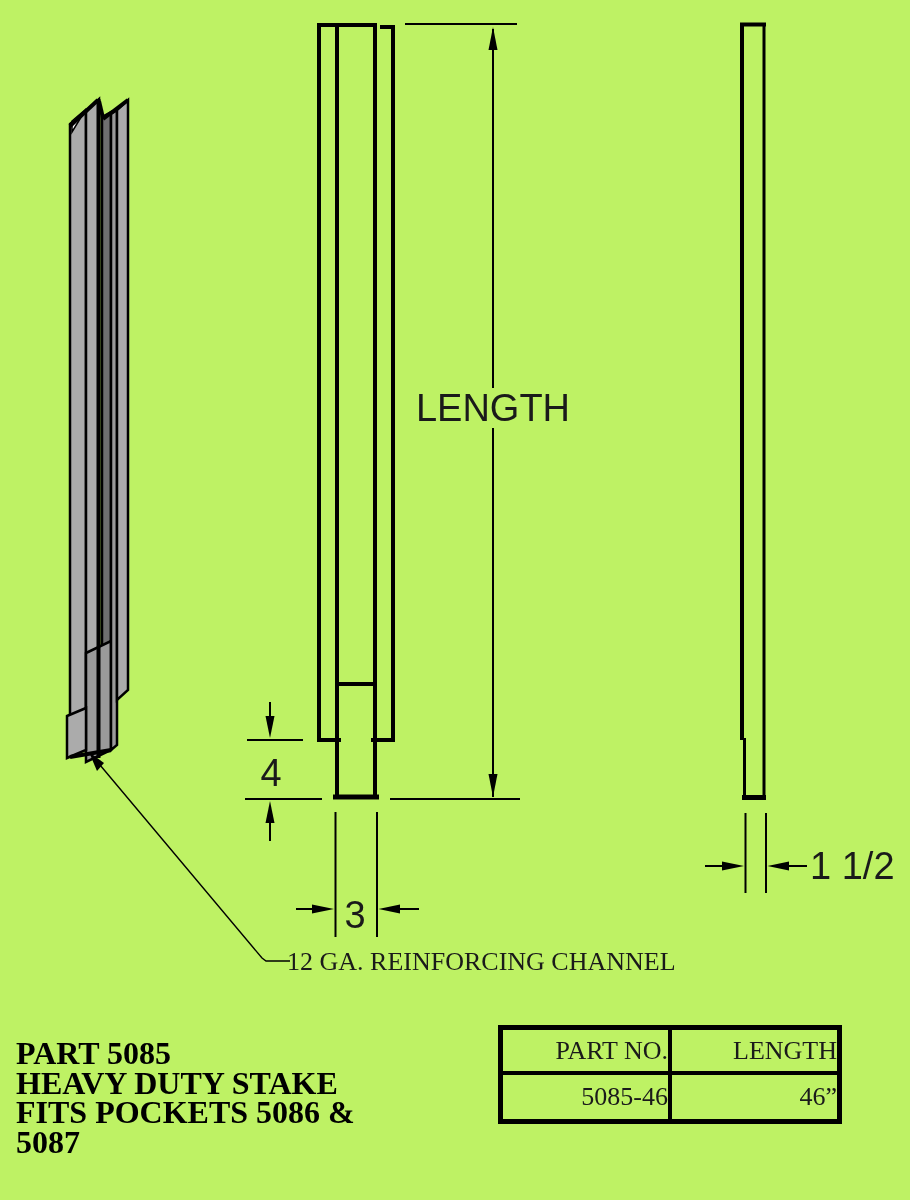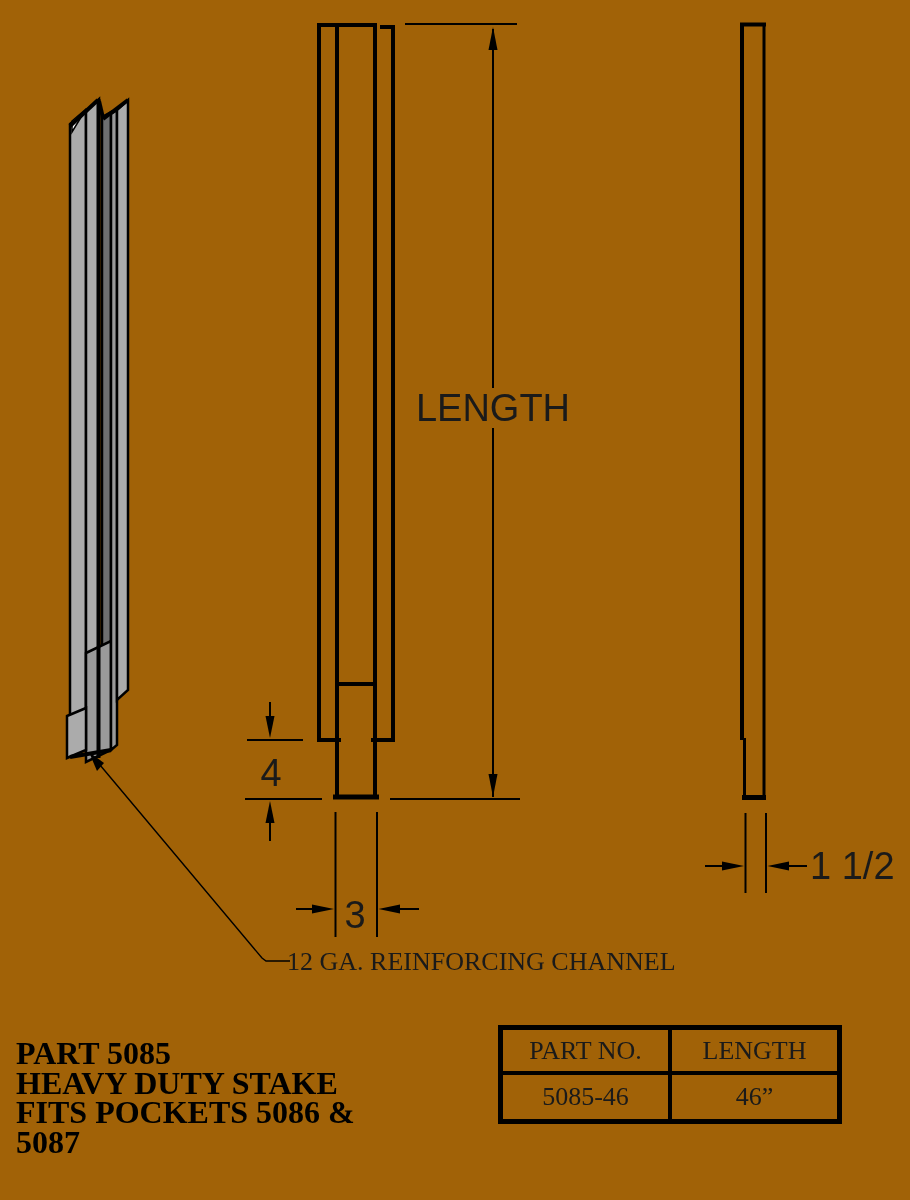--- a/index.html
+++ b/index.html
@@ -4,21 +4,21 @@
 <style>
   html, body {
     margin: 0;
     padding: 0;
     background: #ffffff;
   }
   #canvas {
     position: relative;
     width: 910px;
     height: 1200px;
-    background: #a16207;
+    background: #bef264;
     overflow: hidden;
     font-family: "Liberation Serif", serif;
   }
   #linework {
     position: absolute;
     left: 0;
     top: 0;
   }
   .dim-text {
     font-family: "Liberation Sans", sans-serif;
@@ -49,21 +49,21 @@
     left: 498px;
     top: 1025px;
     border-collapse: collapse;
     border: 5px solid #000;
     color: #1a1a1a;
   }
   #parts-table th, #parts-table td {
     border: 4px solid #000;
     font-weight: normal;
     font-size: 26px;
-    text-align: center;
+    text-align: right;
     vertical-align: middle;
     padding: 0;
   }
   #parts-table th { width: 165px; height: 41px; }
   #parts-table td { height: 44px; }
 </style>
 </head>
 <body>
 
 <div id="canvas">

